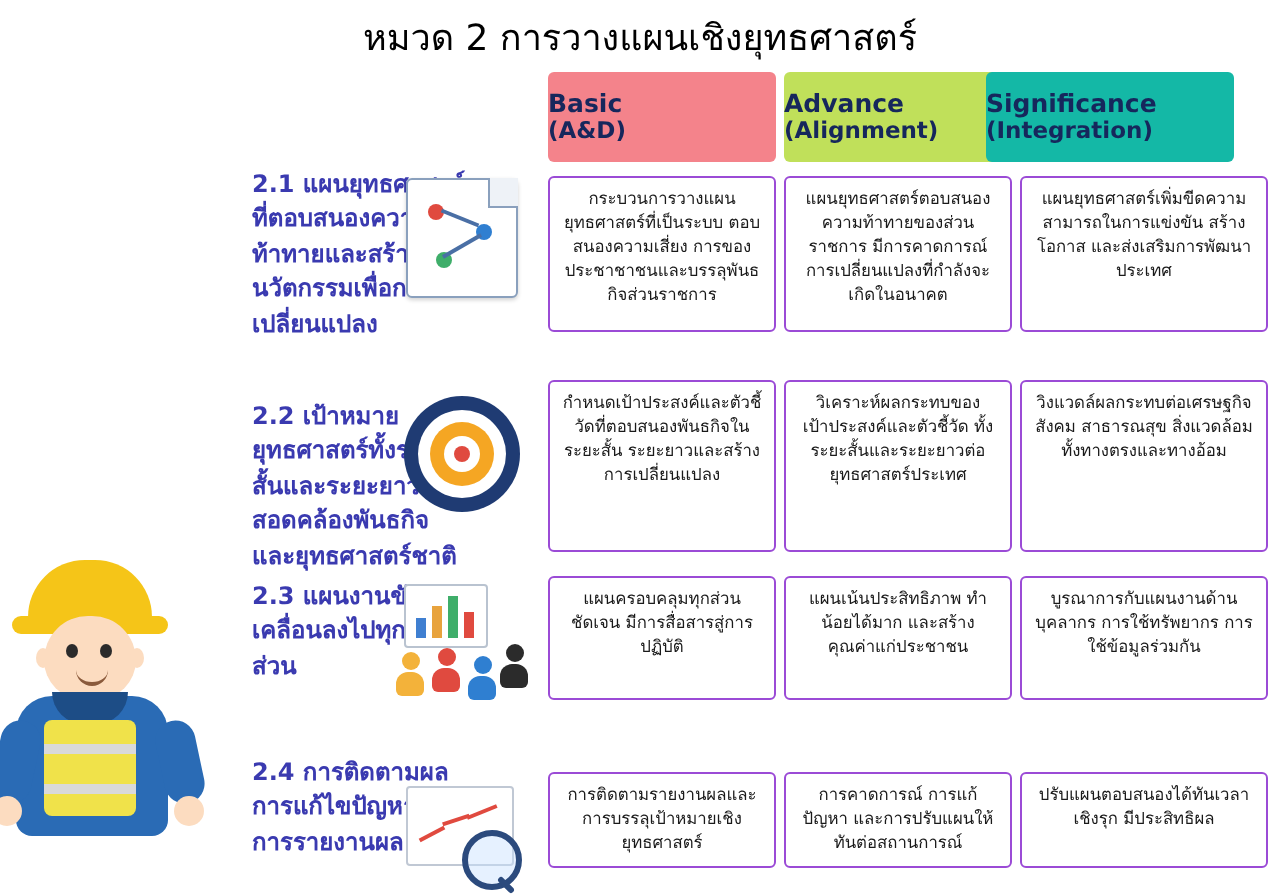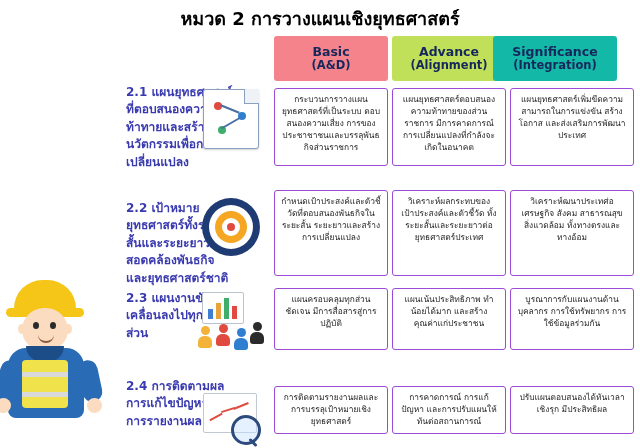--- a/index.html
+++ b/index.html
@@ -1,26 +1,26 @@
 <!DOCTYPE html>
 <html><head>
 <meta charset="utf-8">
 <style>
   html,body{margin:0;padding:0;}
   body{width:640px;height:448px;background:#ffffff;font-family:"DejaVu Sans","Liberation Sans",sans-serif;overflow:hidden;position:relative;}
 
   #title{
     position:absolute;left:0;top:4px;width:640px;text-align:center;
-    font-size:18px;font-weight:bold;color:#000;letter-spacing:0px;
+    font-size:18px;font-weight:normal;color:#000;letter-spacing:0px;
   }
 
   
   .col-head{
     position:absolute;top:36px;height:45px;border-radius:3px;
-    display:flex;flex-direction:column;align-items:center;justify-content:center;
+    display:flex;flex-direction:column;align-items:flex-start;justify-content:center;
     font-weight:bold;line-height:1.15;
   }
   .col-head .l1{font-size:12.5px;}
   .col-head .l2{font-size:11.5px;font-weight:bold;}
   #head-basic{left:274px;width:114px;background:#f4838b;color:#16275c;}
   #head-advance{left:392px;width:114px;background:#c0e05a;color:#16275c;}
   #head-signif{left:493px;width:124px;background:#14b8a6;color:#16275c;}
 
   
   .row-label{
@@ -185,21 +185,21 @@
       </div>
   </div>
 </div>
 
 <div class="cell c1 r1">กระบวนการวางแผนยุทธศาสตร์ที่เป็นระบบ ตอบสนองความเสี่ยง การของประชาชาชนและบรรลุพันธกิจส่วนราชการ</div>
 <div class="cell c2 r1">แผนยุทธศาสตร์ตอบสนองความท้าทายของส่วนราชการ มีการคาดการณ์การเปลี่ยนแปลงที่กำลังจะเกิดในอนาคต</div>
 <div class="cell c3 r1">แผนยุทธศาสตร์เพิ่มขีดความสามารถในการแข่งขัน สร้างโอกาส และส่งเสริมการพัฒนาประเทศ</div>
 
 <div class="cell c1 r2">กำหนดเป้าประสงค์และตัวชี้วัดที่ตอบสนองพันธกิจในระยะสั้น ระยะยาวและสร้างการเปลี่ยนแปลง</div>
 <div class="cell c2 r2">วิเคราะห์ผลกระทบของเป้าประสงค์และตัวชี้วัด ทั้งระยะสั้นและระยะยาวต่อยุทธศาสตร์ประเทศ</div>
-<div class="cell c3 r2">วิเคราะห์ฒนาประเทศ่อเศรษฐกิจ สังคม สาธารณสุข สิ่งแวดล้อม ทั้งทางตรงและทางอ้อม</div>
+<div class="cell c3 r2">วิงแวดล์ผลกระทบต่อเศรษฐกิจ สังคม สาธารณสุข สิ่งแวดล้อม ทั้งทางตรงและทางอ้อม</div>
 
 <div class="cell c1 r3">แผนครอบคลุมทุกส่วน ชัดเจน มีการสื่อสารสู่การปฏิบัติ</div>
 <div class="cell c2 r3">แผนเน้นประสิทธิภาพ ทำน้อยได้มาก และสร้างคุณค่าแก่ประชาชน</div>
 <div class="cell c3 r3">บูรณาการกับแผนงานด้านบุคลากร การใช้ทรัพยากร การใช้ข้อมูลร่วมกัน</div>
 
 <div class="cell c1 r4">การติดตามรายงานผลและการบรรลุเป้าหมายเชิงยุทธศาสตร์</div>
 <div class="cell c2 r4">การคาดการณ์ การแก้ปัญหา และการปรับแผนให้ทันต่อสถานการณ์</div>
 <div class="cell c3 r4">ปรับแผนตอบสนองได้ทันเวลา เชิงรุก มีประสิทธิผล</div>
 
 <div id="mascot">

